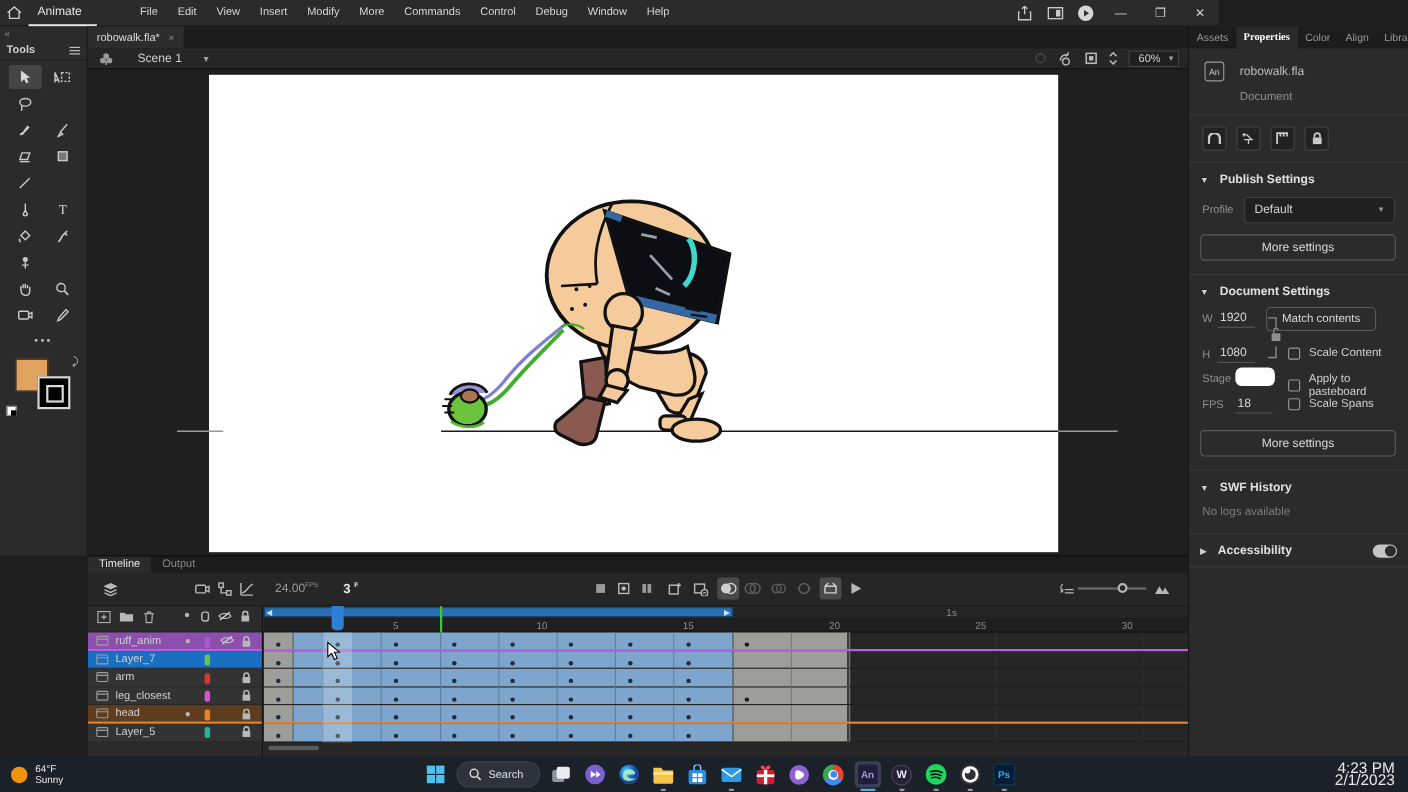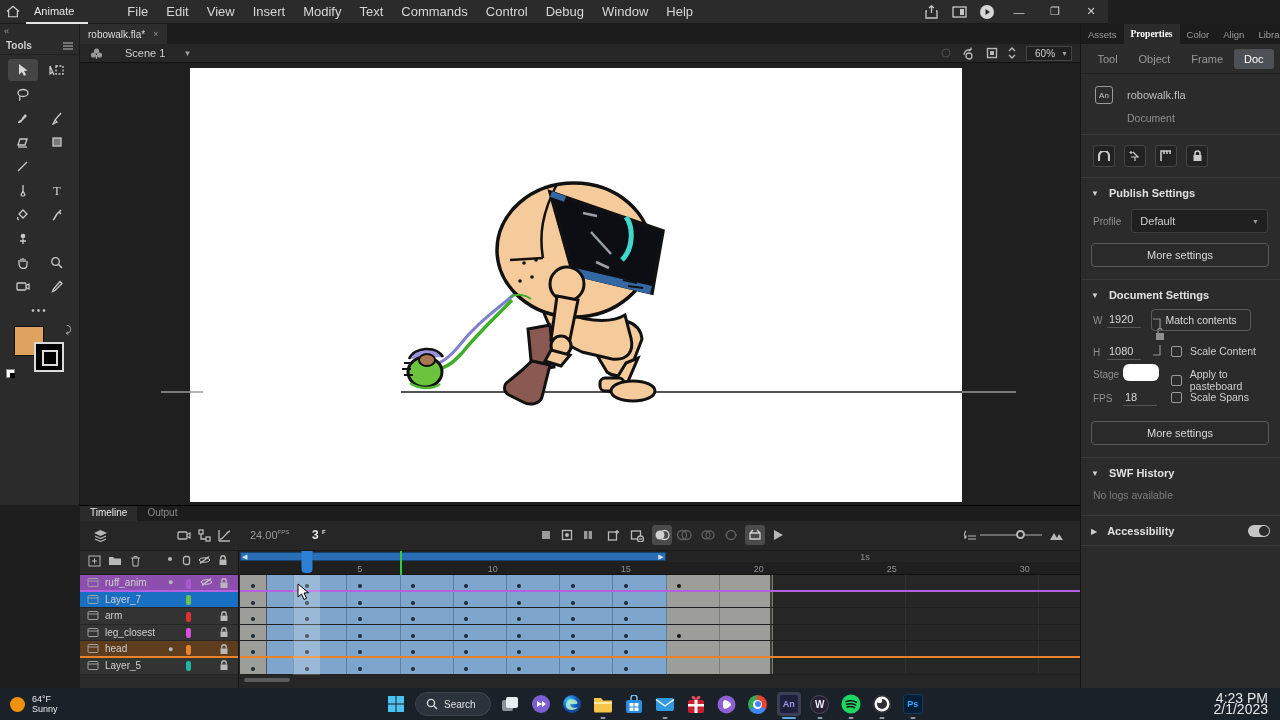--- a/index.html
+++ b/index.html
@@ -7,21 +7,21 @@
     font-family:"Liberation Sans", sans-serif; }
   #root { position:relative; width:1280px; height:720px; }
   .abs { position:absolute; }
   svg { display:block; }
 
   
   #topbar { left:0; top:0; width:1108px; height:24px; background:#2b2b2b; border-bottom:1px solid #1a1a1a; display:flex; align-items:center; }
   #home-btn { width:26px; height:24px; display:flex; align-items:center; justify-content:center; }
   #workspace-tab { color:#e6e6e6; font-size:11px; padding:0 14px 0 8px; height:24px; display:flex; align-items:center; border-bottom:2px solid #e6e6e6; }
   #menubar { display:flex; margin-left:30px; }
-  .menu-item { color:#d6d6d6; font-size:13px; padding:4px 9px; cursor:default; }
+  .menu-item { color:#d6d6d6; font-size:10px; padding:4px 9px; cursor:default; }
   #topbar-right { margin-left:auto; display:flex; align-items:center; gap:2px; }
   .top-ic { width:26px; height:22px; display:flex; align-items:center; justify-content:center; }
   .winctl { width:34px; height:24px; display:flex; align-items:center; justify-content:center; color:#cfcfcf; font-size:11px; }
 
   
   #tabrow { left:80px; top:24px; width:1000px; height:20px; background:#1c1c1c; display:flex; }
   #doc-tab { background:#2d2d2d; height:20px; display:flex; align-items:center; padding:0 8px; gap:8px; }
   #doc-tab span { color:#dcdcdc; font-size:10px; }
   #doc-tab .close { color:#8f8f8f; font-size:9px; }
 
@@ -148,21 +148,21 @@
           <path d="M1,7 L8,1 L15,7 M3,6 V13 H13 V6" stroke="#cfcfcf" fill="none" stroke-width="1.4"></path>
         </svg>
     </div>
     <div id="workspace-tab">Animate</div>
     <div id="menubar">
         <div class="menu-item">File</div>
         <div class="menu-item">Edit</div>
         <div class="menu-item">View</div>
         <div class="menu-item">Insert</div>
         <div class="menu-item">Modify</div>
-        <div class="menu-item">Text</div>
+        <div class="menu-item">More</div>
         <div class="menu-item">Commands</div>
         <div class="menu-item">Control</div>
         <div class="menu-item">Debug</div>
         <div class="menu-item">Window</div>
         <div class="menu-item">Help</div>
       </div>
     <div id="topbar-right">
       <div class="top-ic">
         <svg width="13" height="14" viewBox="0 0 13 14">
             <path d="M6.5,1 V8 M4,3 L6.5,0.8 L9,3 M2,6 H1 V13 H12 V6 H11" stroke="#c8c8c8" fill="none" stroke-width="1.3"></path>
@@ -834,26 +834,20 @@
   </svg>
 
   <div id="rightpanel" class="abs">
     <div id="rp-tabs">
         <div class="rp-tab">Assets</div>
         <div class="rp-tab active">Properties</div>
         <div class="rp-tab">Color</div>
         <div class="rp-tab">Align</div>
         <div class="rp-tab">Library</div>
       </div>
-    <div id="rp-subtabs">
-        <div class="rp-subtab">Tool</div>
-        <div class="rp-subtab">Object</div>
-        <div class="rp-subtab">Frame</div>
-        <div class="rp-subtab active">Doc</div>
-      </div>
 
     <div style="display:flex;align-items:center;gap:14px;padding:12px 12px 4px 14px;">
       <div style="width:18px;height:18px;border:1px solid #9a9a9a;border-radius:3px;color:#c9c9c9;font-size:8px;display:flex;align-items:center;justify-content:center;">An</div>
       <span style="color:#bdbdbd;font-size:11px;">robowalk.fla</span>
     </div>
     <div style="padding:4px 12px 10px 46px;color:#8f8f8f;font-size:10.5px;">Document</div>
     <div class="rp-divider"></div>
 
     <div style="display:flex;gap:9px;padding:10px 0 10px 12px;">
       <div style="width:22px;height:22px;background:#222;border:1px solid #444;border-radius:3px;display:flex;align-items:center;justify-content:center;">

